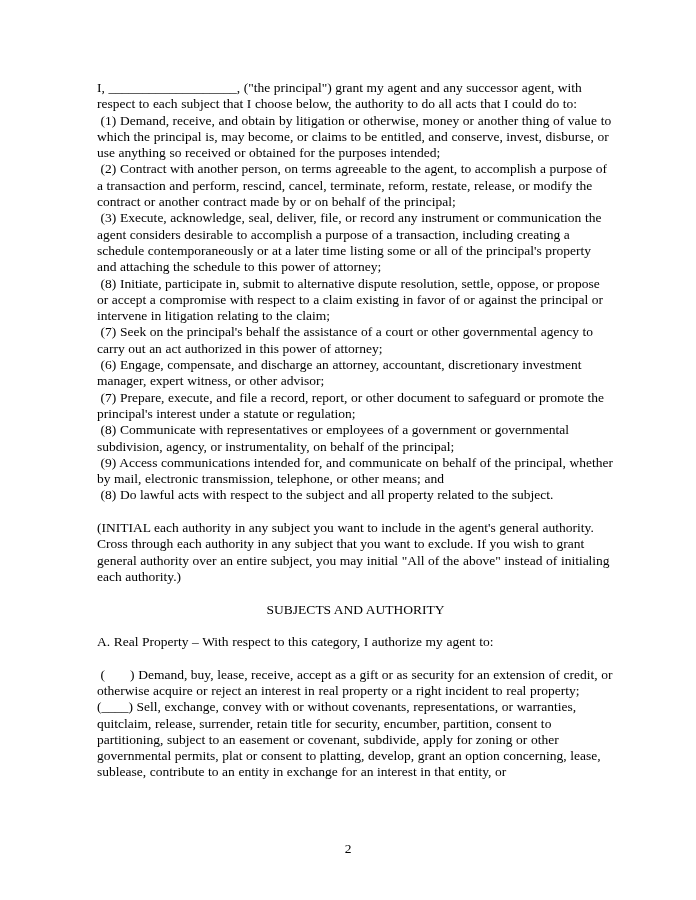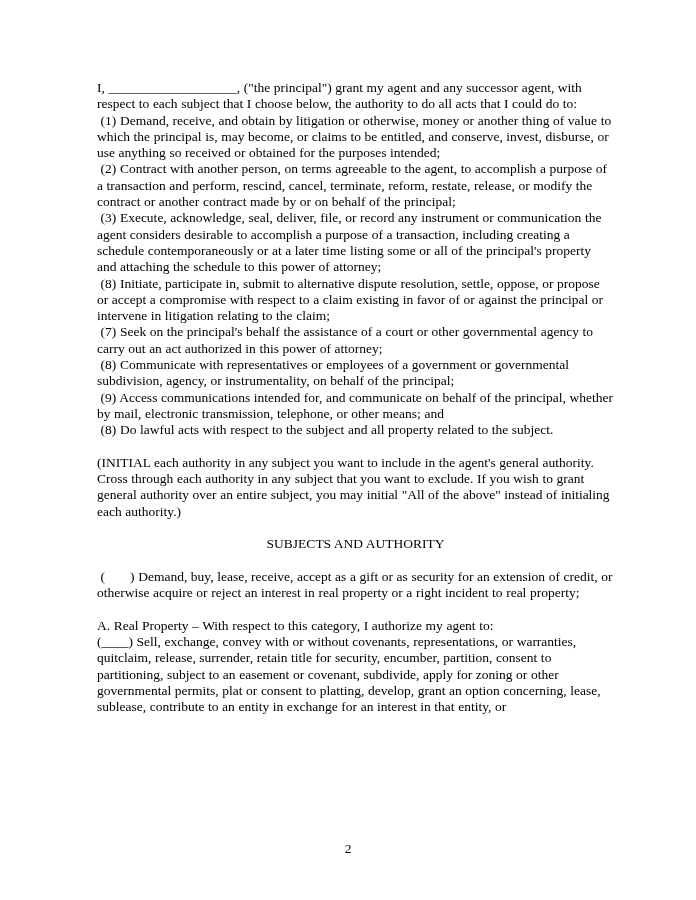--- a/index.html
+++ b/index.html
@@ -58,29 +58,31 @@
 <div class="page">
   <div class="content">
 
     <p class="para">I, ___________________, ("the principal") grant my agent and any successor agent, with respect to each subject that I choose below, the authority to do all acts that I could do to:</p>
 
     <p class="para"> (1) Demand, receive, and obtain by litigation or otherwise, money or another thing of value to which the principal is, may become, or claims to be entitled, and conserve, invest, disburse, or use anything so received or obtained for the purposes intended;</p>
     <p class="para"> (2) Contract with another person, on terms agreeable to the agent, to accomplish a purpose of a transaction and perform, rescind, cancel, terminate, reform, restate, release, or modify the contract or another contract made by or on behalf of the principal;</p>
     <p class="para"> (3) Execute, acknowledge, seal, deliver, file, or record any instrument or communication the agent considers desirable to accomplish a purpose of a transaction, including creating a schedule contemporaneously or at a later time listing some or all of the principal's property and attaching the schedule to this power of attorney;</p>
     <p class="para"> (8) Initiate, participate in, submit to alternative dispute resolution, settle, oppose, or propose or accept a compromise with respect to a claim existing in favor of or against the principal or intervene in litigation relating to the claim;</p>
     <p class="para"> (7) Seek on the principal's behalf the assistance of a court or other governmental agency to carry out an act authorized in this power of attorney;</p>
+    <p class="para"> (6) Engage, compensate, and discharge an attorney, accountant, discretionary investment manager, expert witness, or other advisor;</p>
+    <p class="para"> (7) Prepare, execute, and file a record, report, or other document to safeguard or promote the principal's interest under a statute or regulation;</p>
     <p class="para"> (8) Communicate with representatives or employees of a government or governmental subdivision, agency, or instrumentality, on behalf of the principal;</p>
     <p class="para"> (9) Access communications intended for, and communicate on behalf of the principal, whether by mail, electronic transmission, telephone, or other means; and</p>
     <p class="para"> (8) Do lawful acts with respect to the subject and all property related to the subject.</p>
 
     <p class="para bold gap-above">(INITIAL each authority in any subject you want to include in the agent's general authority. Cross through each authority in any subject that you want to exclude. If you wish to grant general authority over an entire subject, you may initial "All of the above" instead of initialing each authority.)</p>
 
     <h2 class="heading">SUBJECTS AND AUTHORITY</h2>
 
+    <p class="para gap-above">A. Real Property – With respect to this category, I authorize my agent to:</p>
+
     <p class="para gap-above"> (       ) Demand, buy, lease, receive, accept as a gift or as security for an extension of credit, or otherwise acquire or reject an interest in real property or a right incident to real property;</p>
-
-    <p class="para gap-above">A. Real Property – With respect to this category, I authorize my agent to:</p>
     <p class="para">(____) Sell, exchange, convey with or without covenants, representations, or warranties, quitclaim, release, surrender, retain title for security, encumber, partition, consent to partitioning, subject to an easement or covenant, subdivide, apply for zoning or other governmental permits, plat or consent to platting, develop, grant an option concerning, lease, sublease, contribute to an entity in exchange for an interest in that entity, or</p>
 
   </div>
 
   <div class="page-number">2</div>
 </div>
 
 </body></html>

